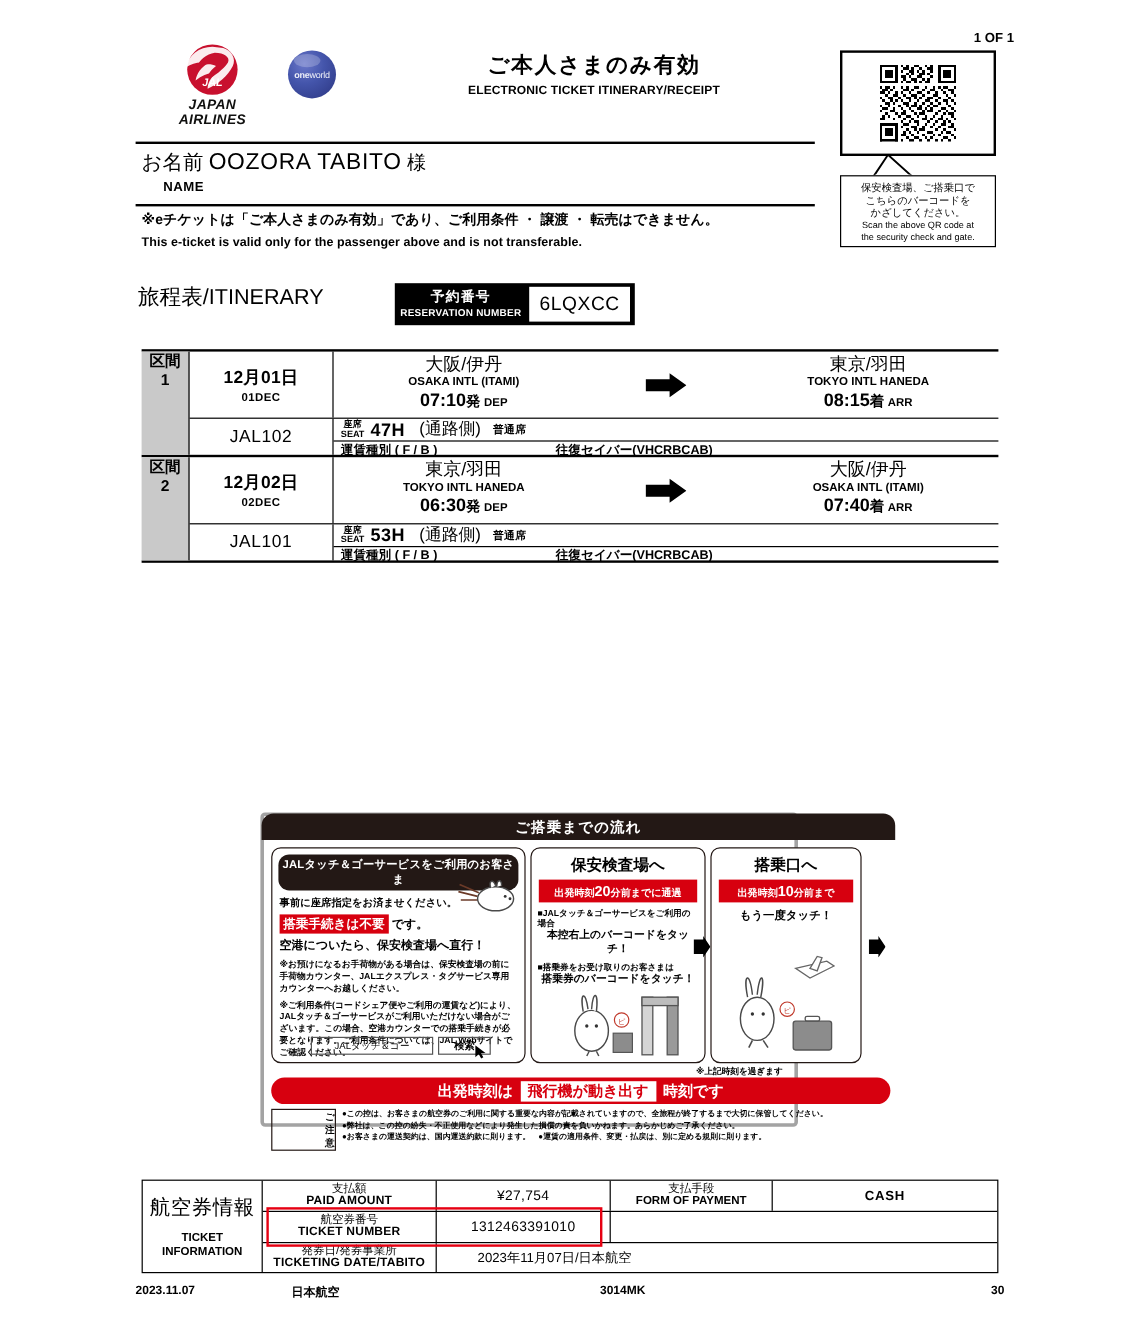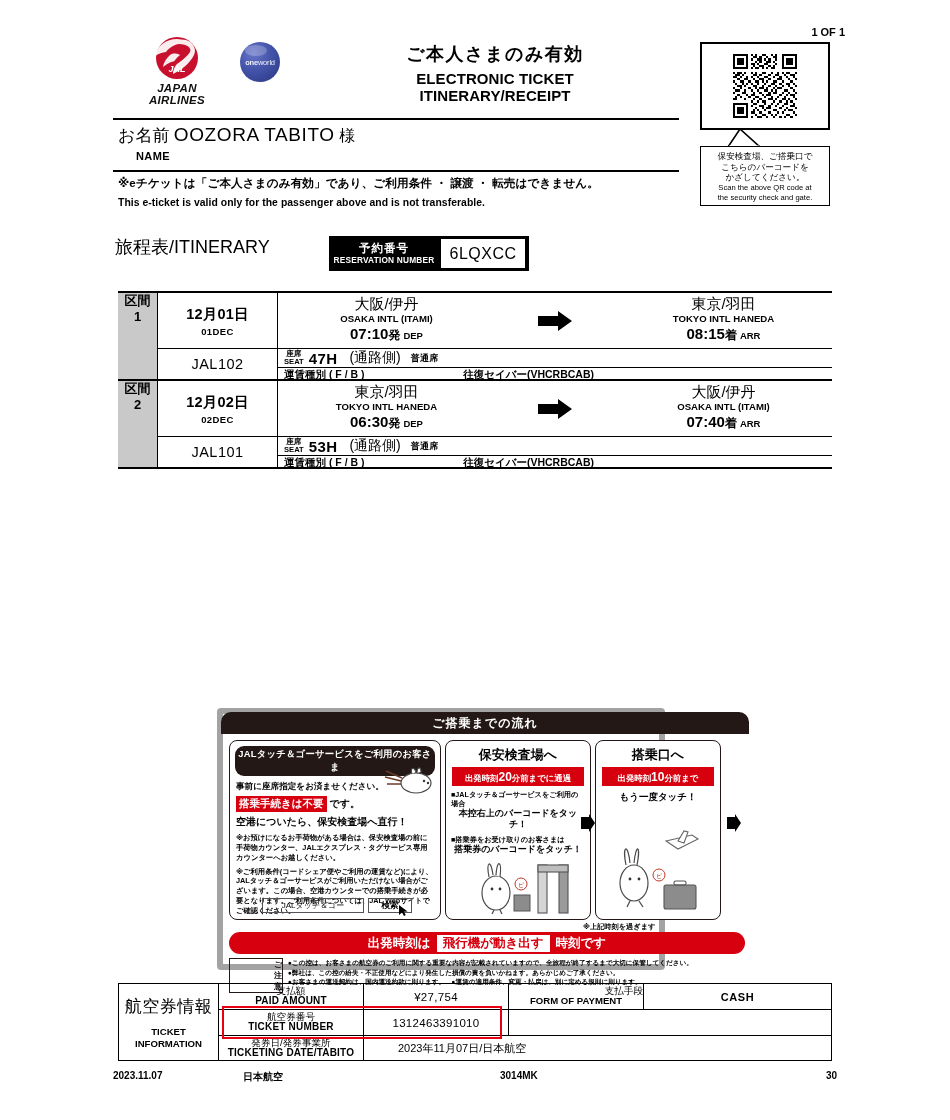--- a/index.html
+++ b/index.html
@@ -32,21 +32,21 @@
   }
   .ow-sphere:after {
     content:""; position:absolute; left:5px; top:3px; width:22px; height:11px;
     border-radius:50%; background:rgba(255,255,255,0.22);
   }
   .ow-text { font-size:7.5px; font-weight:bold; color:#fff; letter-spacing:-0.2px; position:relative; z-index:2; }
   .ow-text span { font-weight:normal; opacity:.9; }
 
   .doc-title { position:absolute; left:370px; top:42px; width:250px; text-align:center; }
   .doc-title .jp { font-size:18px; font-weight:bold; letter-spacing:1.5px; }
-  .doc-title .en { font-size:15px; font-weight:bold; letter-spacing:0.1px; margin-top:4px; }
+  .doc-title .en { font-size:10px; font-weight:bold; letter-spacing:0.1px; margin-top:4px; }
 
   .page-of { position:absolute; right:105px; top:26px; font-size:11px; font-weight:bold; }
 
   
   .qr-box { position:absolute; left:700px; top:42px; width:130px; height:88px; border:2.5px solid #000; background:#fff; display:flex; align-items:center; justify-content:center; }
   .qr-img { width:64px; height:64px; }
   .qr-callout {
     position:absolute; left:700px; top:146px; width:130px; height:60px;
     border:1.6px solid #000; background:#fff; text-align:center; padding:4px 2px 2px;
   }
@@ -102,21 +102,21 @@
   .seat-line { height:30px; display:flex; align-items:center; padding-left:6px; border-bottom:1.2px solid #000; }
   .seat-lbl { font-size:7.6px; font-weight:bold; line-height:1.05; text-align:center; margin-right:5px; }
   .seat-no { font-size:15px; font-weight:bold; letter-spacing:0.4px; }
   .seat-aisle { font-size:14px; margin-left:12px; }
   .seat-class { font-size:9px; font-weight:bold; margin-left:10px; letter-spacing:0.3px; }
   .fare-line { height:24px; display:flex; align-items:center; padding:0 8px 0 6px; }
   .fare-lbl { font-size:10.5px; font-weight:bold; }
   .fare-val { margin-left:auto; margin-right:230px; font-size:10.5px; font-weight:bold; white-space:nowrap; }
 
   
-  .flow { position:absolute; left:217px; top:708px; width:448px; height:262px; border:6px solid #a3a3a3; border-radius:4px; background:#fff; }
+  .flow { position:absolute; left:217px; top:677px; width:448px; height:262px; border:3px solid #a3a3a3; border-radius:4px; background:#fff; }
   .flow-head {
     position:absolute; left:-2px; top:-2px; width:528px; height:22px;
     background:#231815; color:#fff; border-radius:10px 10px 0 0;
     font-size:12px; font-weight:bold; text-align:center; line-height:22px; letter-spacing:1px;
   }
   .flow-cols { position:absolute; left:6px; top:26px; width:516px; height:180px; display:flex; gap:4px; }
 
   .panel { border:1.6px solid #231815; border-radius:8px; background:#fff; position:relative; overflow:hidden; }
   .p-left { width:212px; }
   .p-mid { width:146px; }
@@ -166,21 +166,21 @@
   .ti-left .en { font-size:9.6px; font-weight:bold; text-align:center; line-height:1.2; margin-top:8px; }
   .ti-right { flex:1; display:flex; flex-direction:column; }
   .ti-r1 { height:26px; display:flex; border-bottom:1.2px solid #000; }
   .ti-r2 { height:26px; display:flex; border-bottom:1.2px solid #000; }
   .ti-r3 { height:24px; display:flex; }
   .ti-lbl { width:145px; border-right:1.2px solid #000; text-align:center; line-height:1.05; padding-top:2px; }
   .ti-lbl .jp { font-size:9.6px; display:block; }
   .ti-lbl .en { font-size:10px; font-weight:bold; display:block; letter-spacing:0.2px; }
   .ti-val { width:145px; border-right:1.2px solid #000; display:flex; align-items:center; justify-content:center; font-size:11.5px; letter-spacing:0.3px; }
   .ti-pay-lbl { width:135px; border-right:1.2px solid #000; text-align:center; line-height:1.05; padding-top:2px; }
-  .ti-pay-lbl .jp { font-size:9.6px; display:block;text-align:right; }
+  .ti-pay-lbl .jp { font-size:9.6px; display:block; }
   .ti-pay-lbl .en { font-size:9.6px; font-weight:bold; display:block; }
   .ti-cash { flex:1; display:flex; align-items:center; justify-content:center; font-size:11px; font-weight:bold; letter-spacing:0.6px; }
   .ti-date { flex:1; display:flex; align-items:center; padding-left:34px; font-size:11px; }
   .red-outline { position:absolute; left:222px; top:1006px; width:280px; height:33px; border:2.2px solid #e60012; pointer-events:none; }
 
   
   .foot { position:absolute; left:0; top:1070px; width:950px; height:20px; }
   .foot span { position:absolute; font-size:10px; font-weight:bold; }
   .f1 { left:113px; } .f2 { left:243px; } .f3 { left:500px; } .f4 { right:113px; }
 </style>

